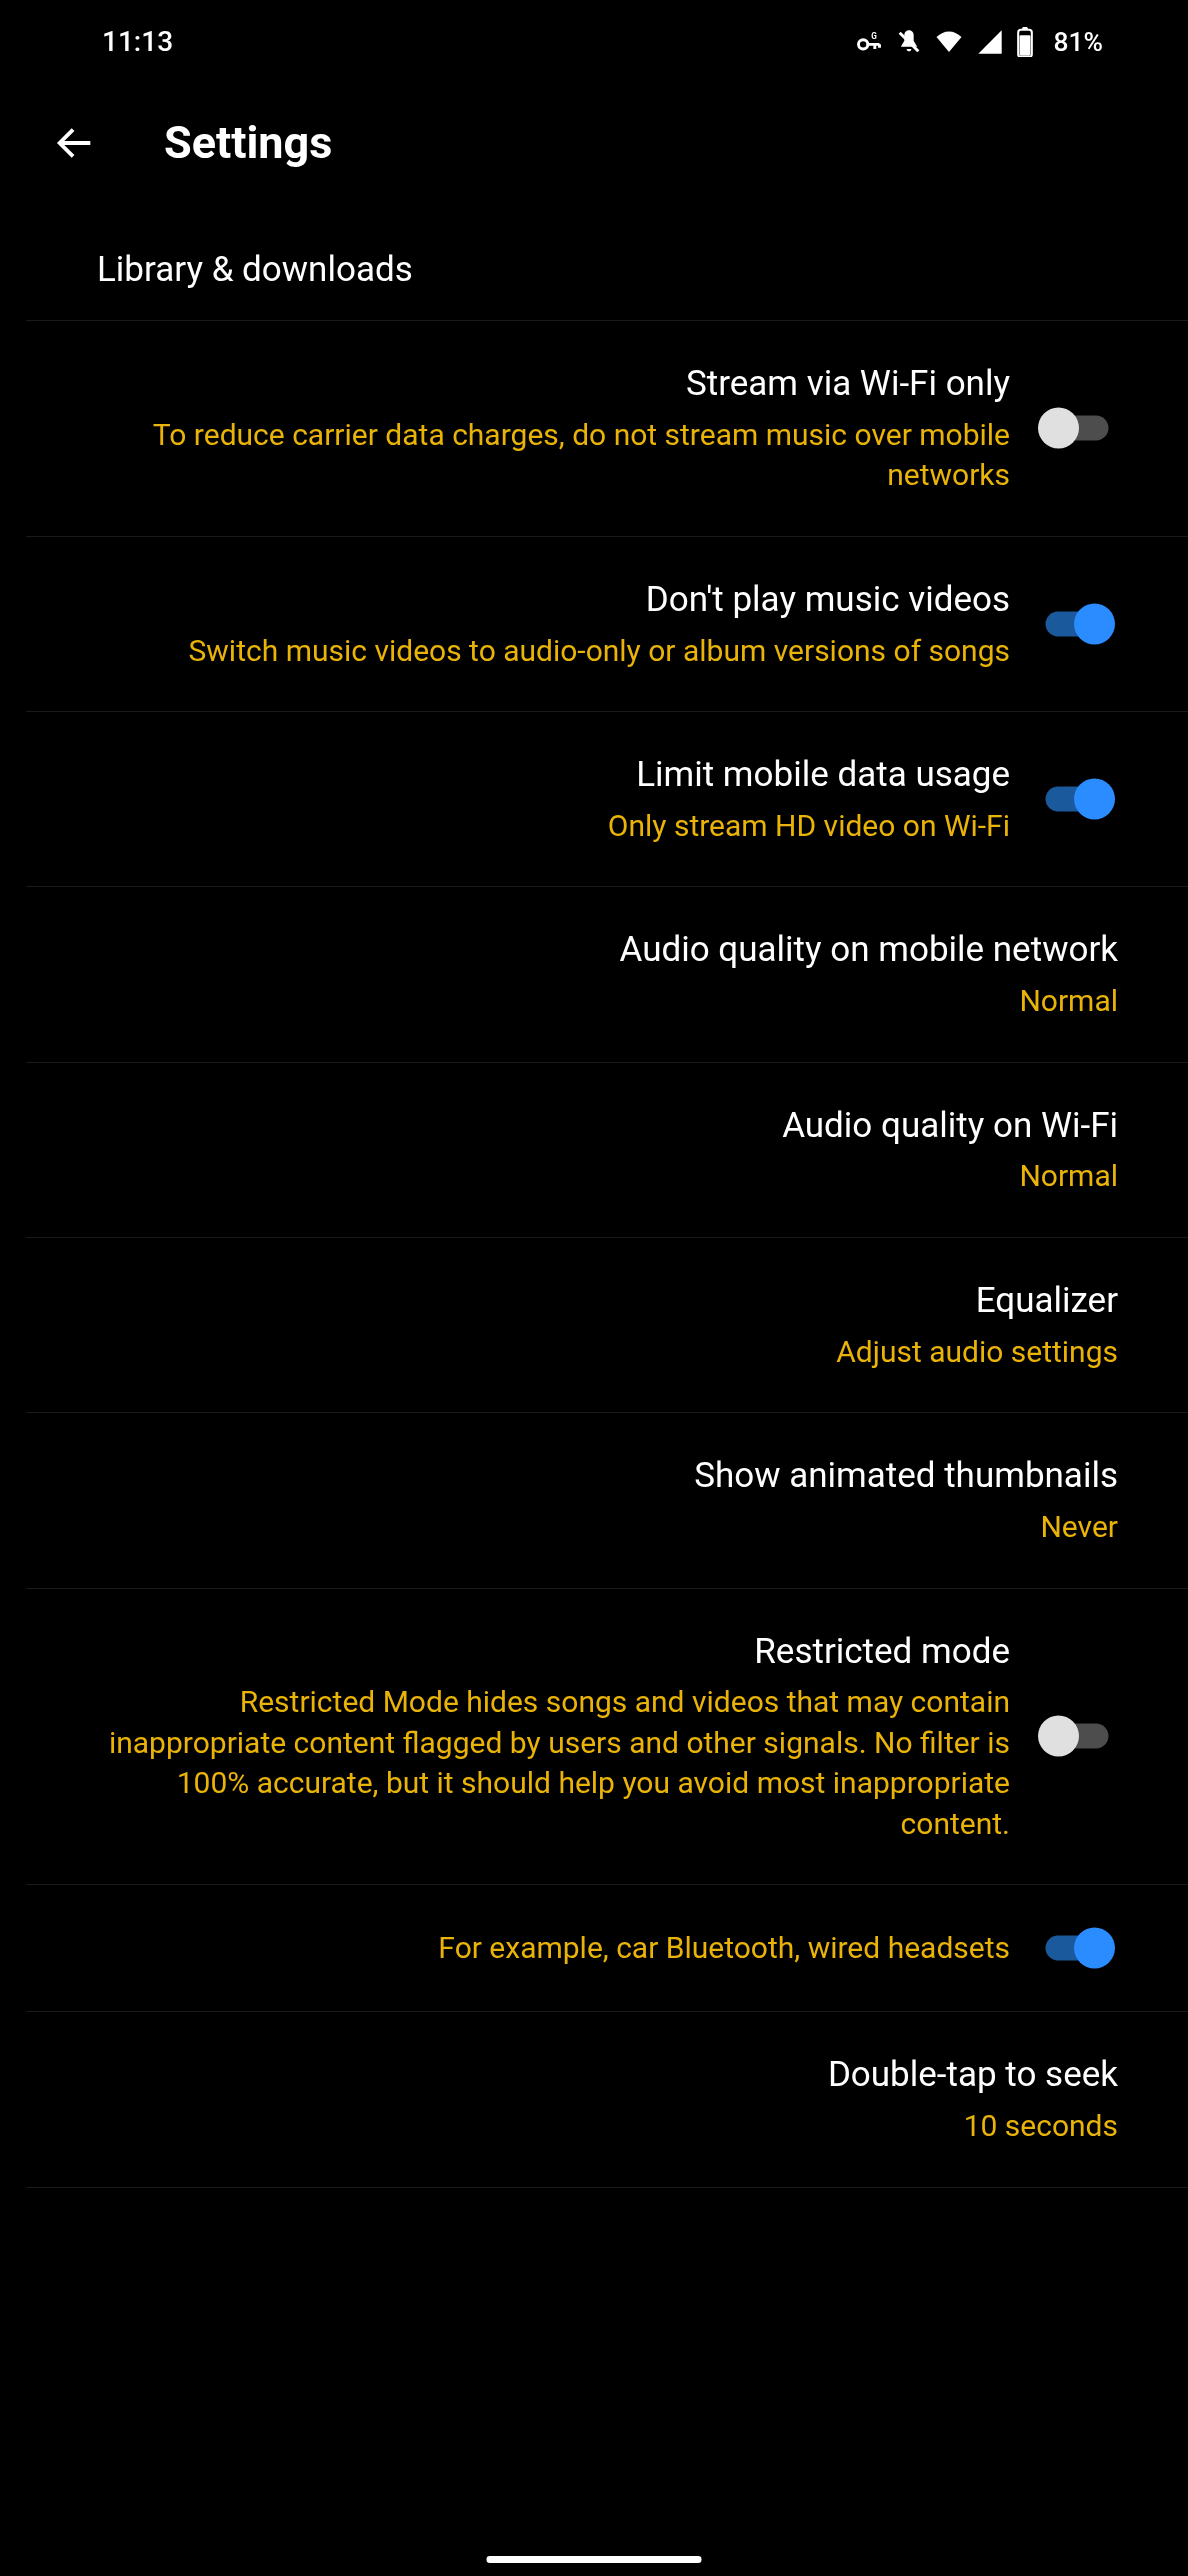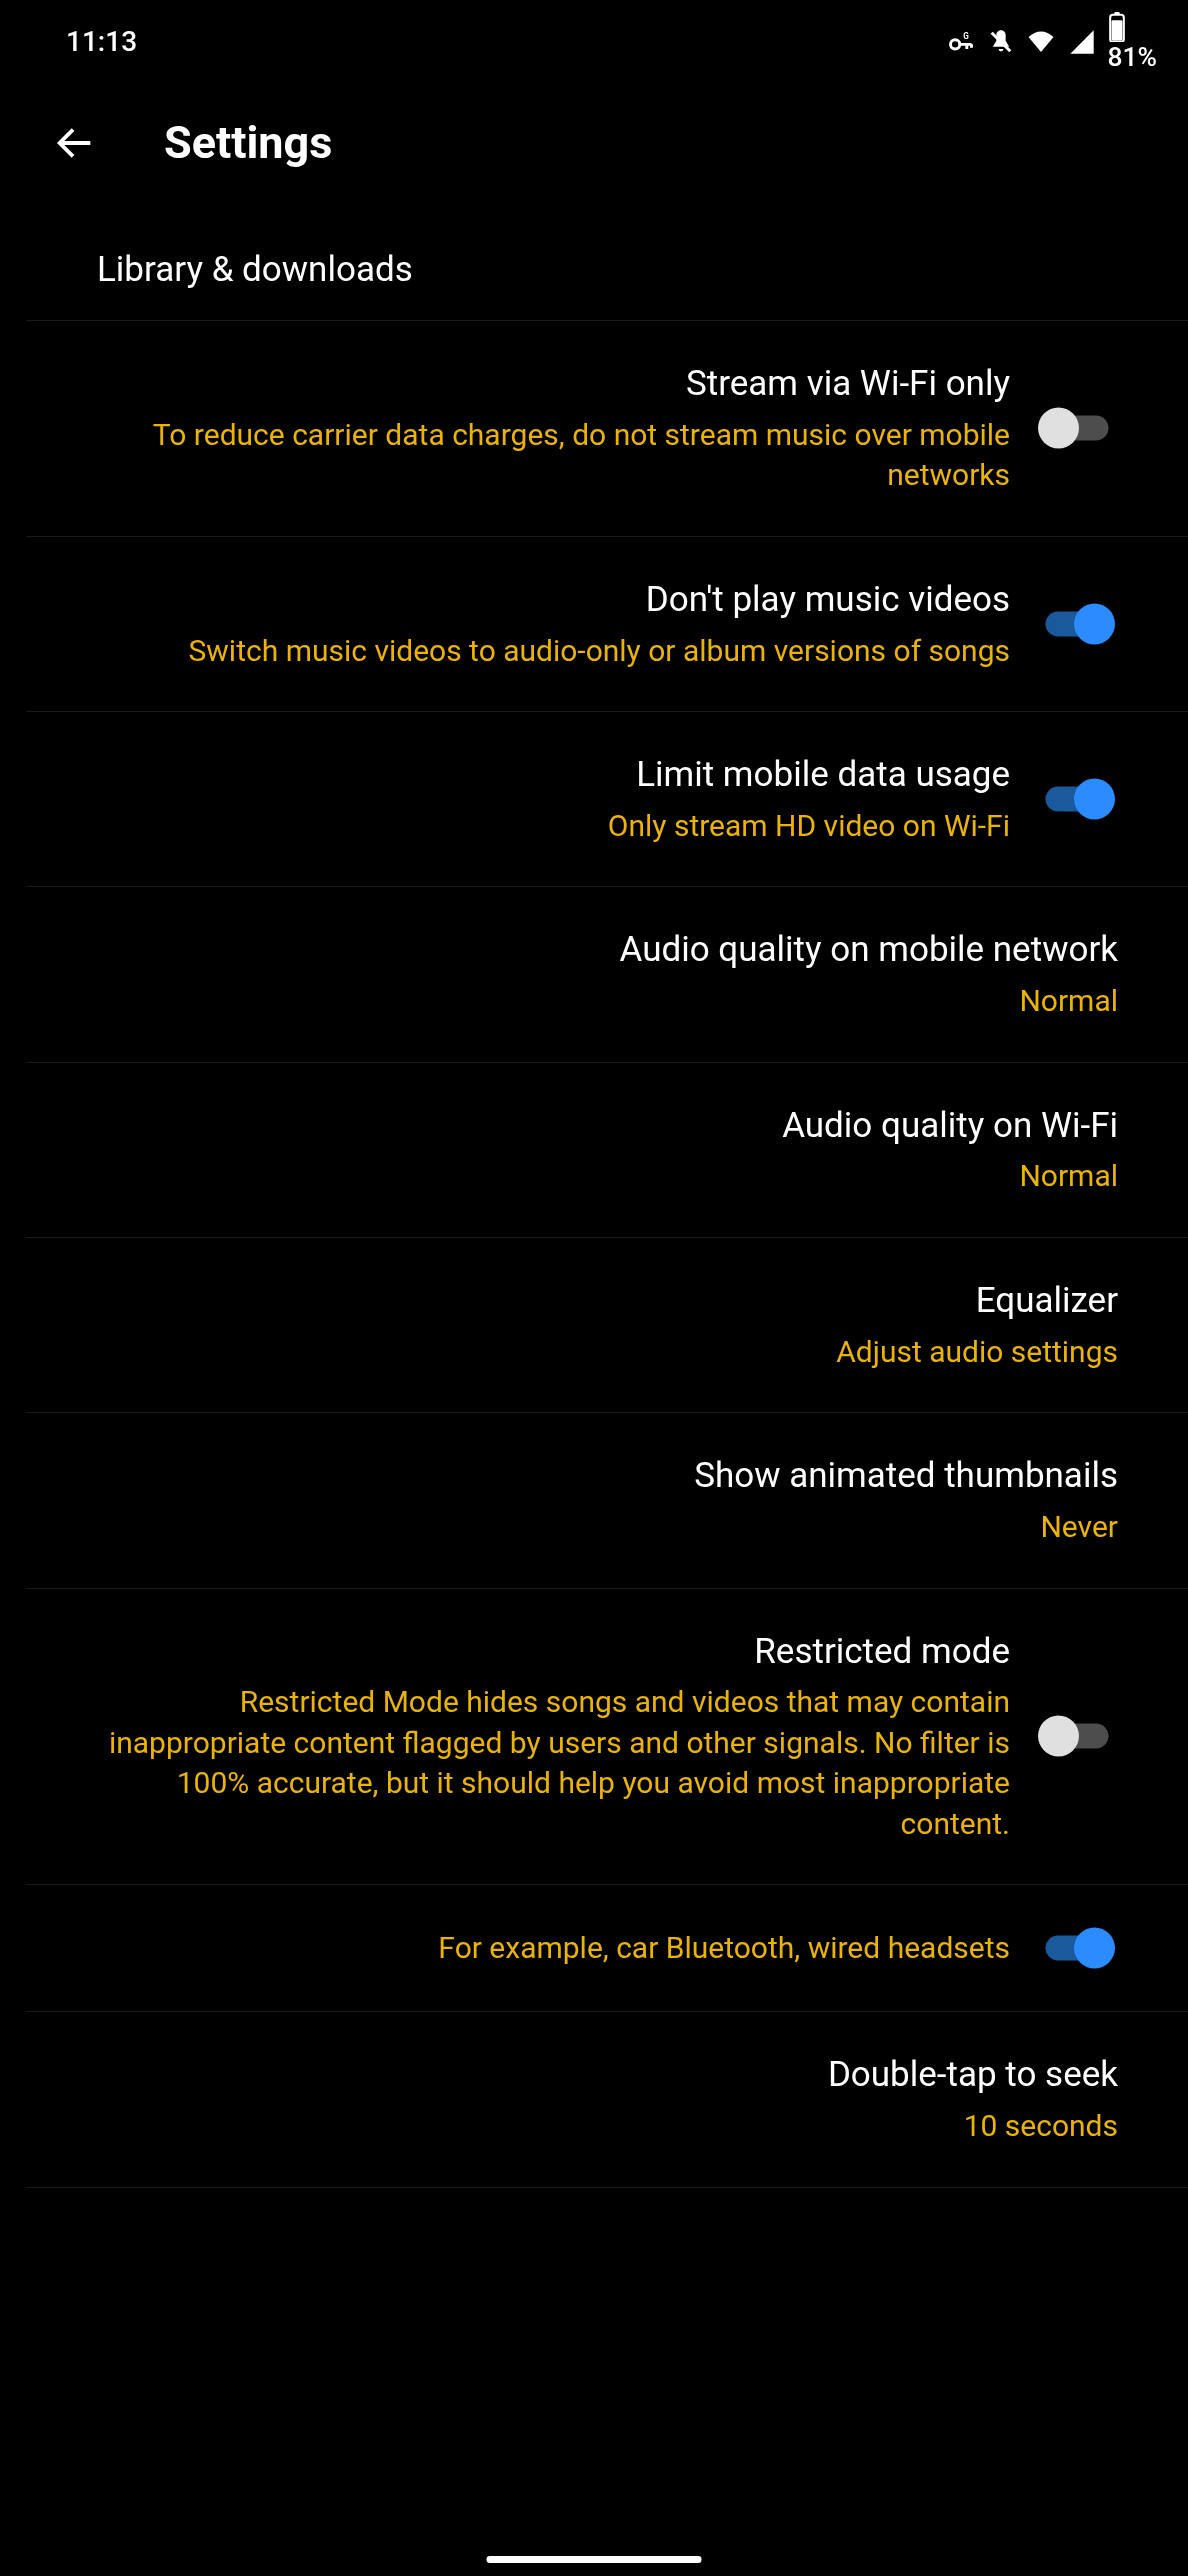--- a/index.html
+++ b/index.html
@@ -13,42 +13,42 @@
       background: #000;
       font-family: -apple-system, BlinkMacSystemFont, 'Segoe UI', Roboto, sans-serif;
       color: #fff;
       overflow: hidden;
     }
     .status-bar {
       height: 83px;
       display: flex;
       justify-content: space-between;
       align-items: center;
-      padding: 0 32px 0 66px;
+      padding: 0 86px 0 66px;
+      margin-left: 36px;
     }
     .status-time {
       font-size: 28px;
       font-weight: 500;
       color: #fff;
     }
     .status-icons {
       display: flex;
       align-items: center;
       gap: 11.6px;
     }
     .status-icon {
       display: flex;
       align-items: center;
       color: #fff;
     }
     .status-battery {
       display: flex;
       align-items: flex-start;
-      gap: 0;
-      flex-direction: column;
+      gap: 20px;
     }
     .status-battery-text {
       font-size: 26.4px;
       font-weight: 500;
     }
     .app-bar {
       display: flex;
       align-items: center;
       padding: 33px 50px 50px 50px;
       gap: 64px;

